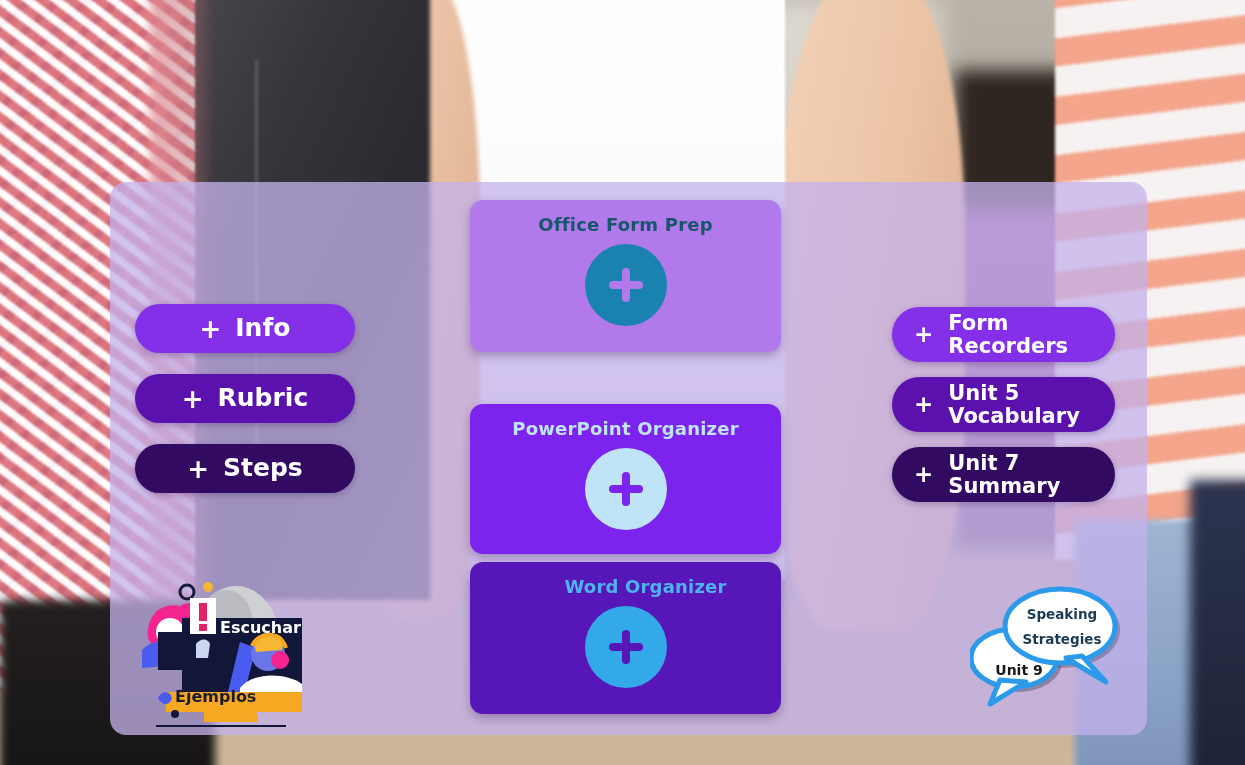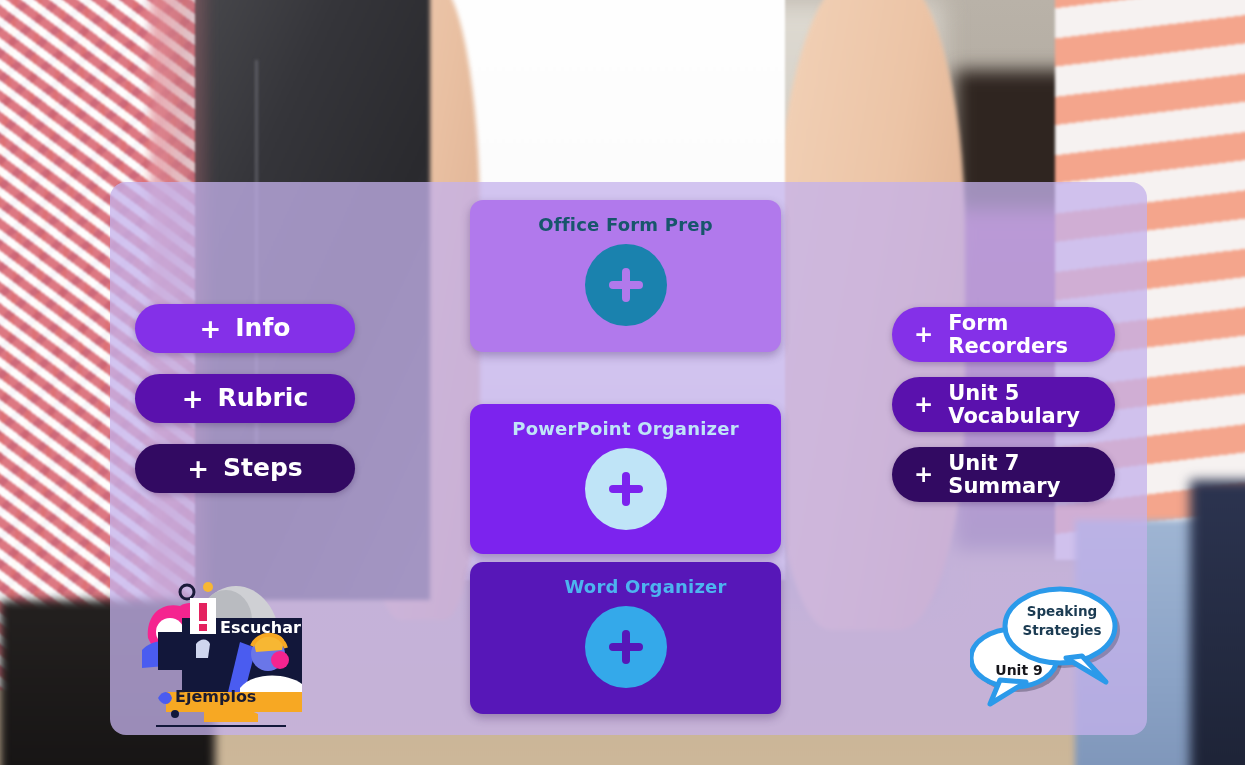--- a/index.html
+++ b/index.html
@@ -284,21 +284,21 @@
     color: #1b3b52;
     font-weight: 700;
     text-align: center;
     z-index: 9;
     pointer-events: none;
   }
   .bubble-text-front {
     left: 46px; top: 22px;
     width: 92px;
     font-size: 13.5px;
-    line-height: 19px;
+    line-height: 25px;
   }
   .bubble-text-back {
     left: 14px; top: 82px;
     width: 70px;
     font-size: 14px;
     color: #16161c;
   }
 </style>
 </head>
 <body>

